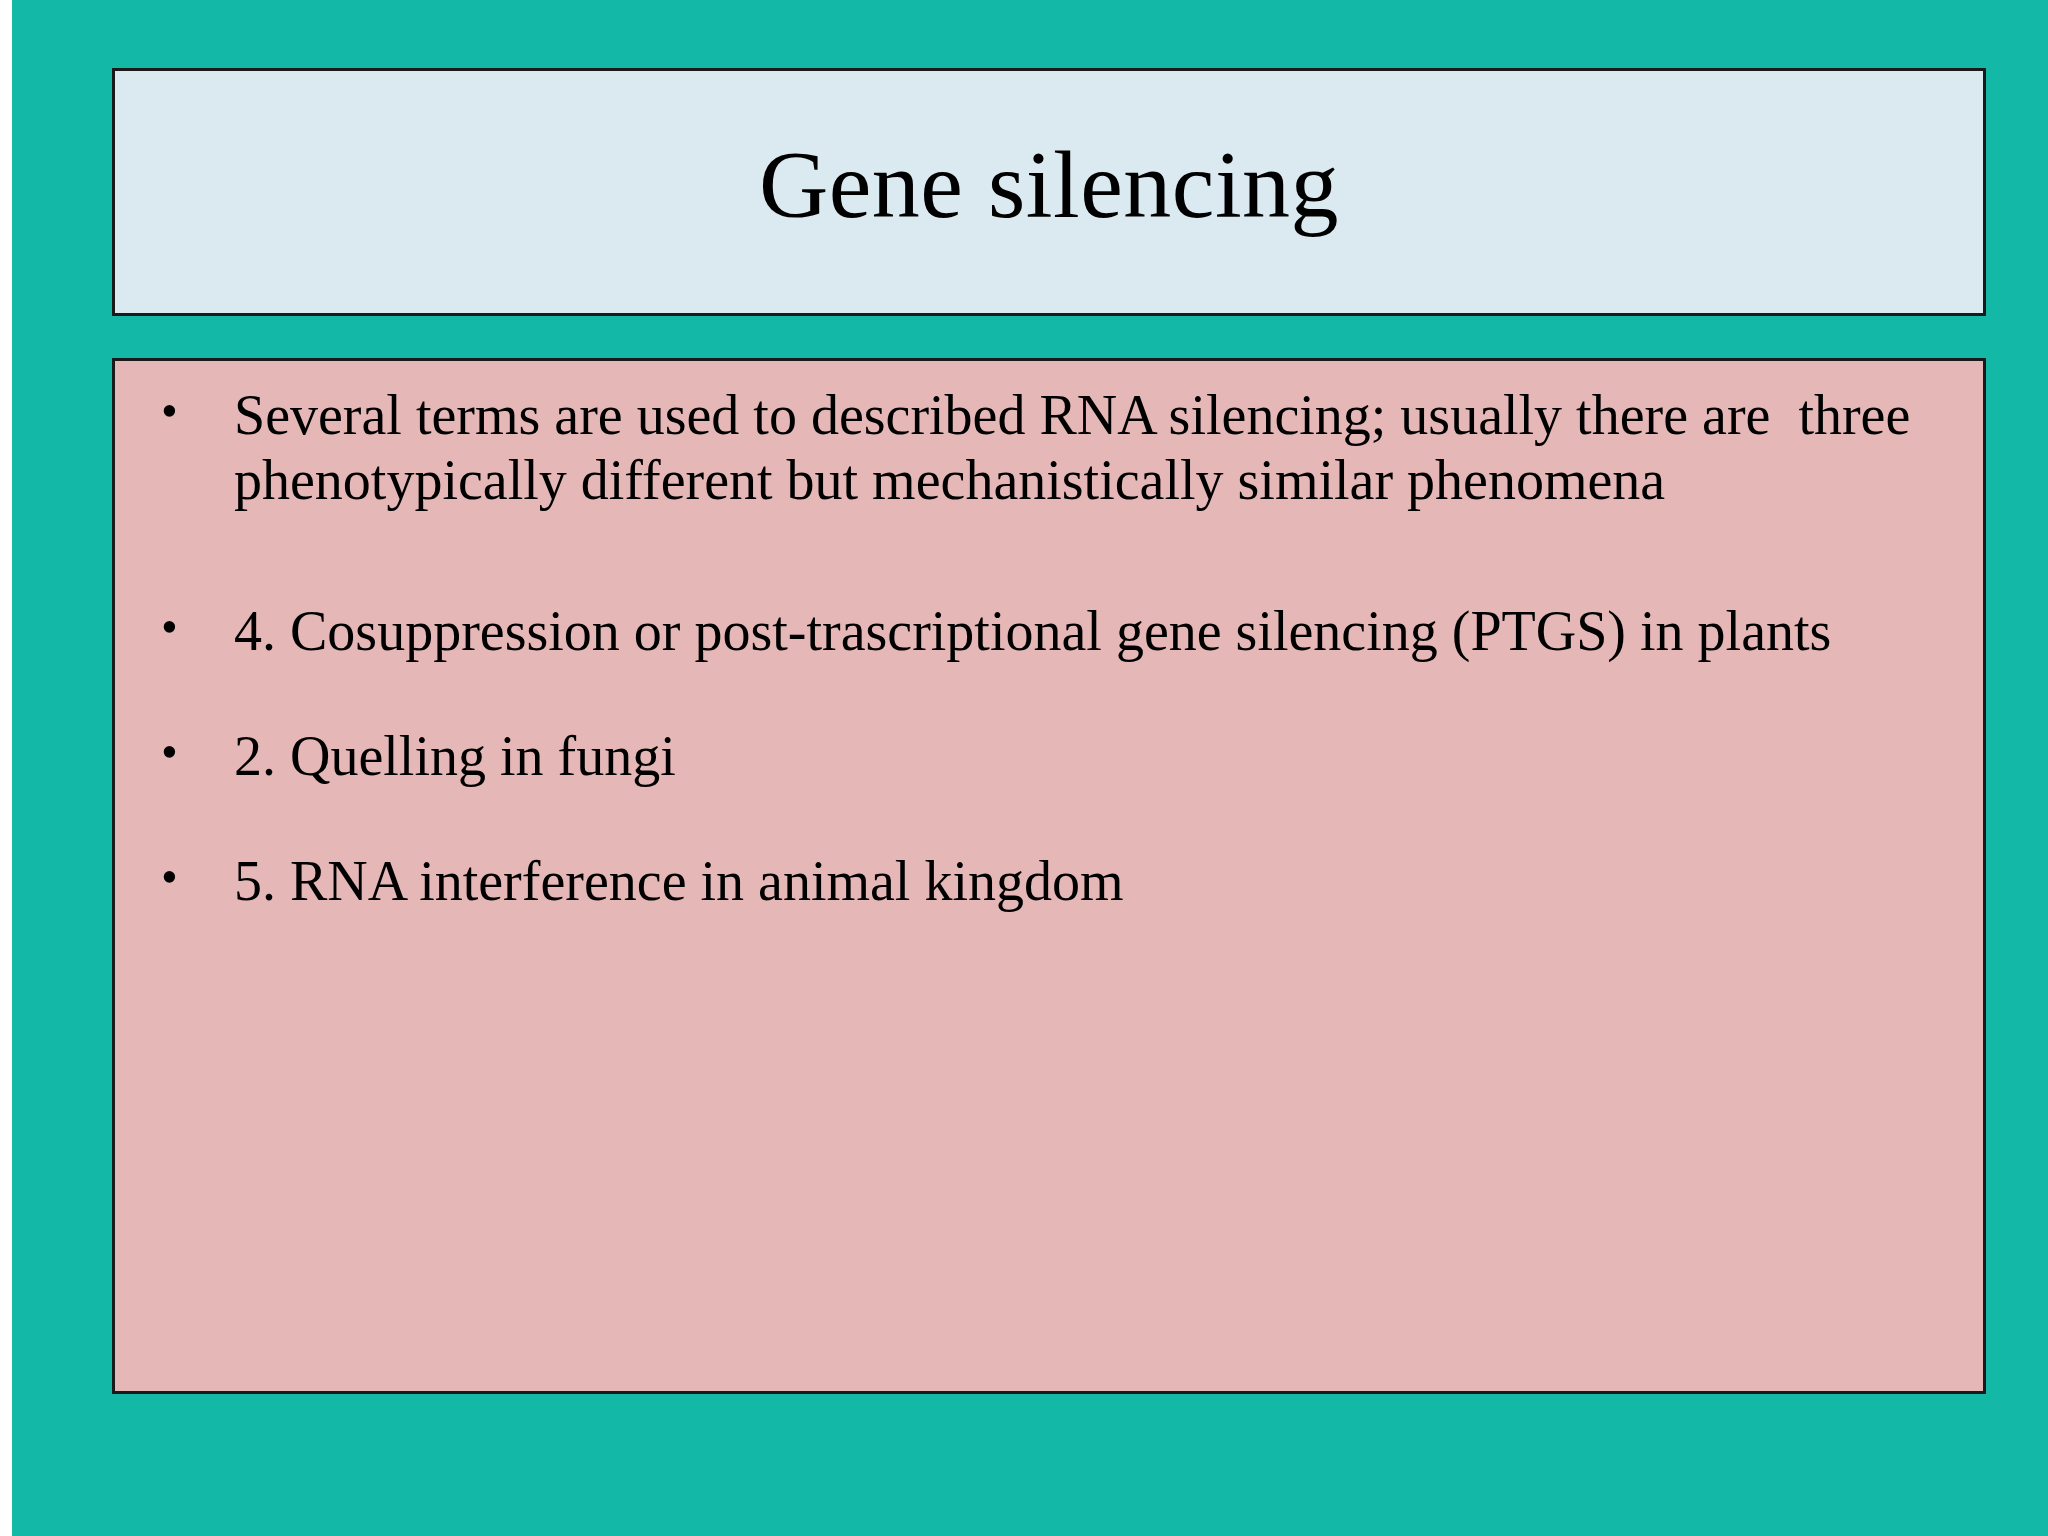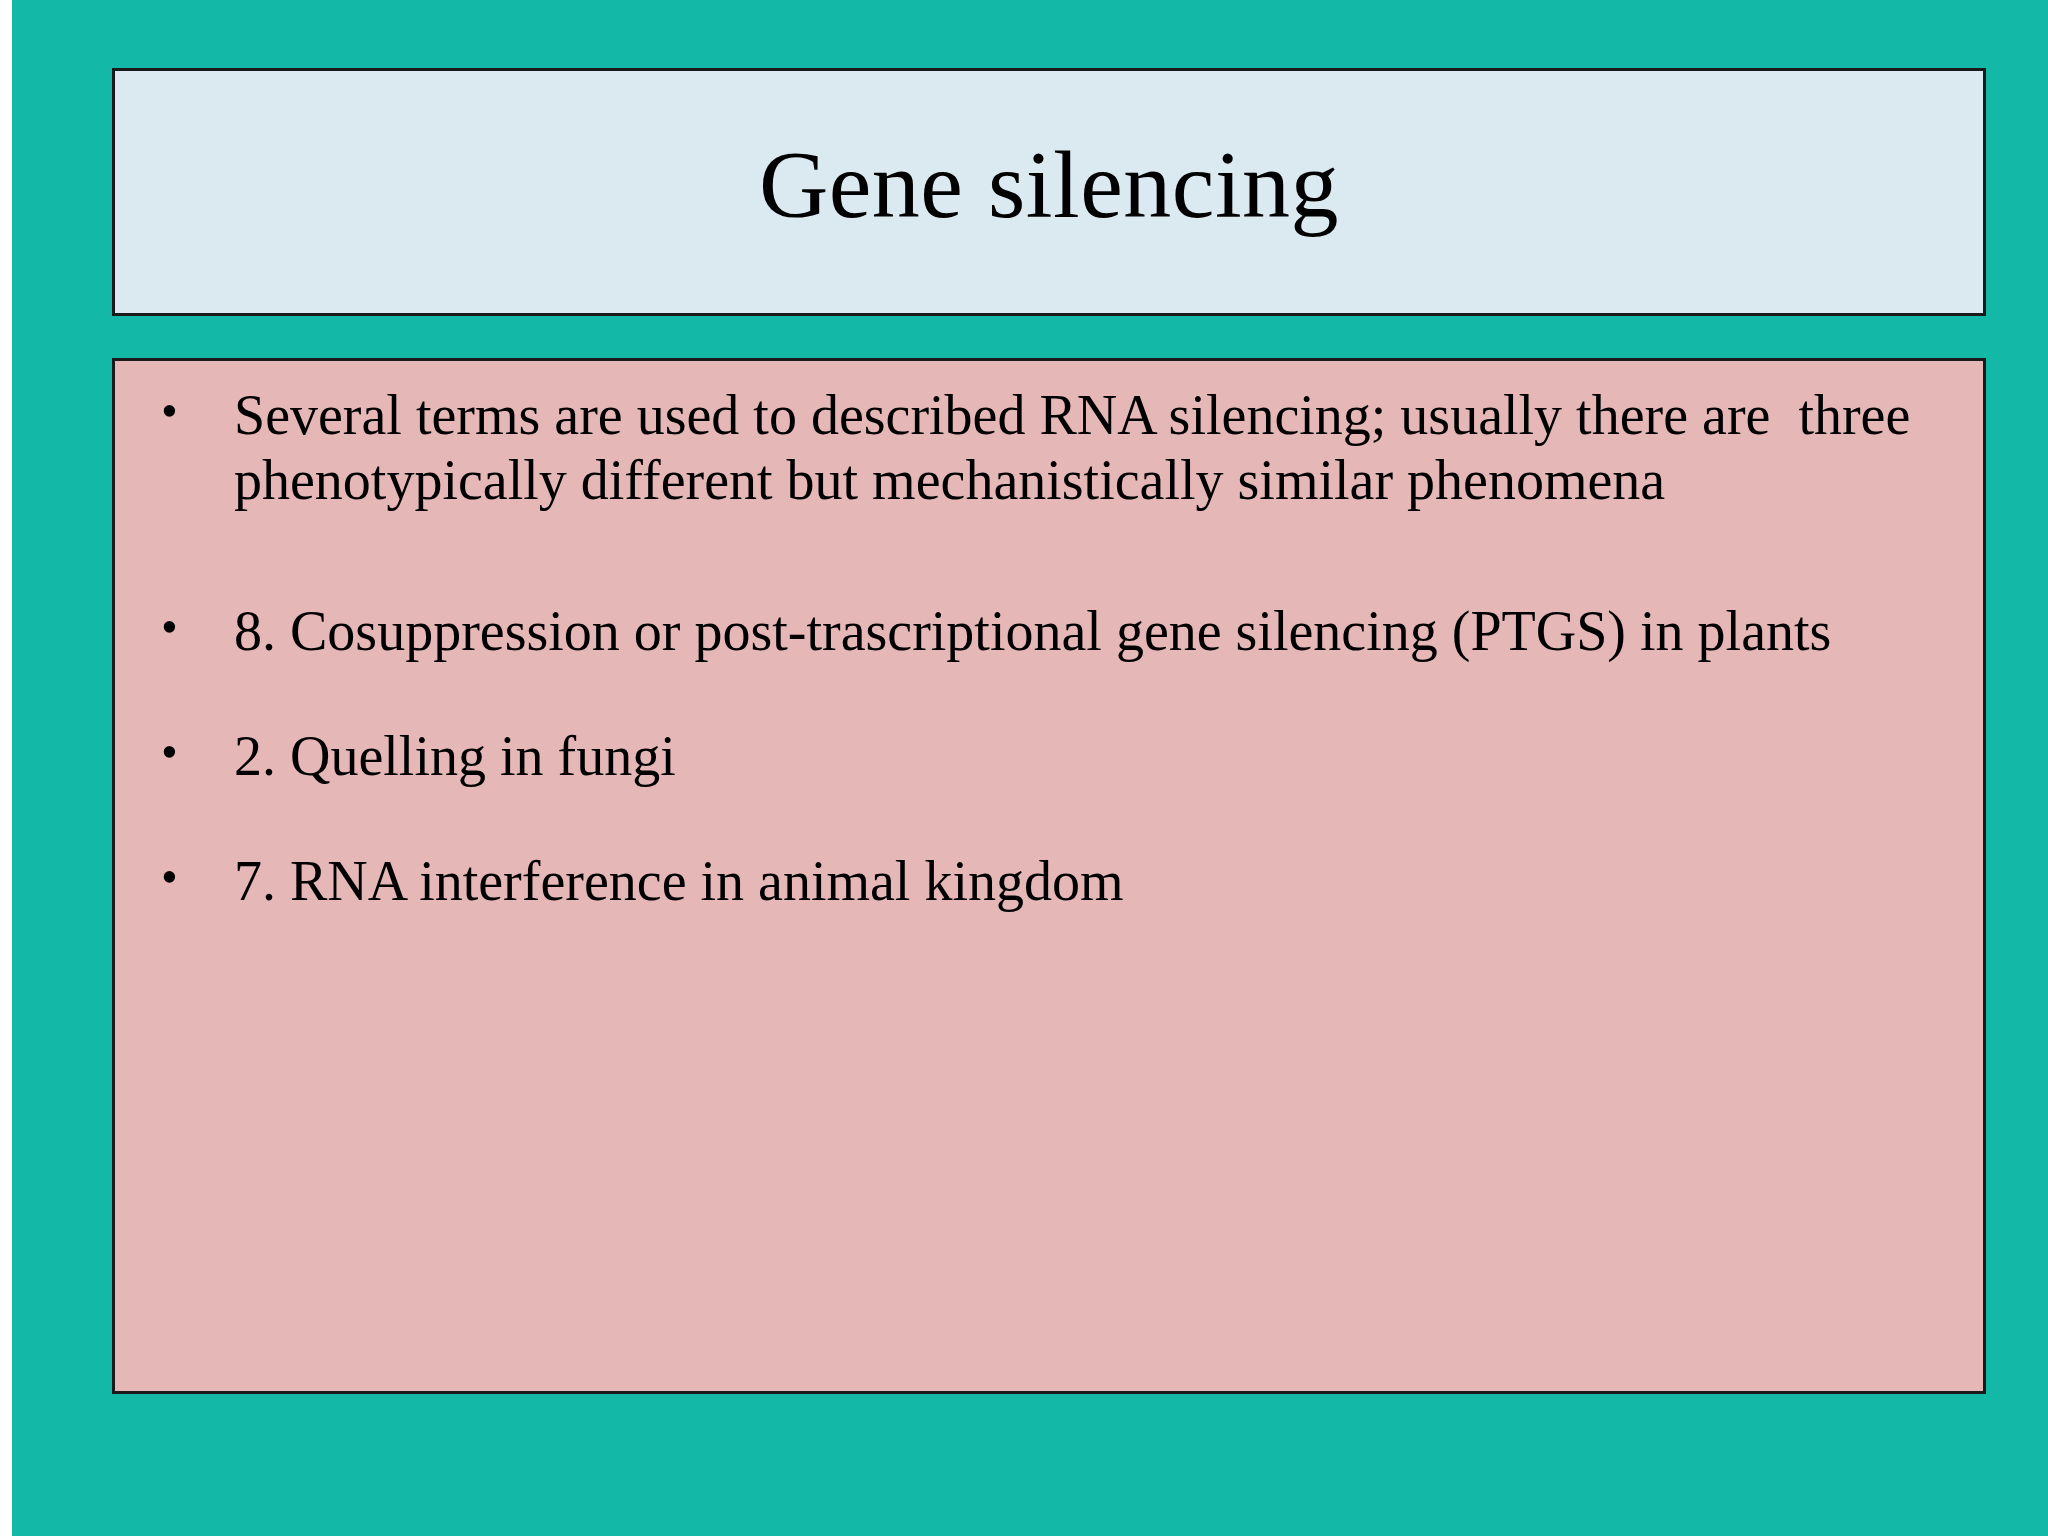--- a/index.html
+++ b/index.html
@@ -113,33 +113,33 @@
 
       <li class="bullet-item">
         <span class="bullet-marker">•</span>
         <span class="bullet-text">Several terms are used to described RNA silencing; usually there are  three phenotypically different but mechanistically similar phenomena</span>
       </li>
 
       <li class="gap-lg"></li>
 
       <li class="bullet-item">
         <span class="bullet-marker">•</span>
-        <span class="bullet-text">8. Cosuppression or post-trascriptional gene silencing (PTGS) in plants</span>
+        <span class="bullet-text">4. Cosuppression or post-trascriptional gene silencing (PTGS) in plants</span>
       </li>
 
       <li class="gap-md"></li>
 
       <li class="bullet-item">
         <span class="bullet-marker">•</span>
         <span class="bullet-text">2. Quelling in fungi</span>
       </li>
 
       <li class="gap-md"></li>
 
       <li class="bullet-item">
         <span class="bullet-marker">•</span>
-        <span class="bullet-text">7. RNA interference in animal kingdom</span>
+        <span class="bullet-text">5. RNA interference in animal kingdom</span>
       </li>
 
     </ul>
   </div>
 
 </div>
 
 </body></html>

